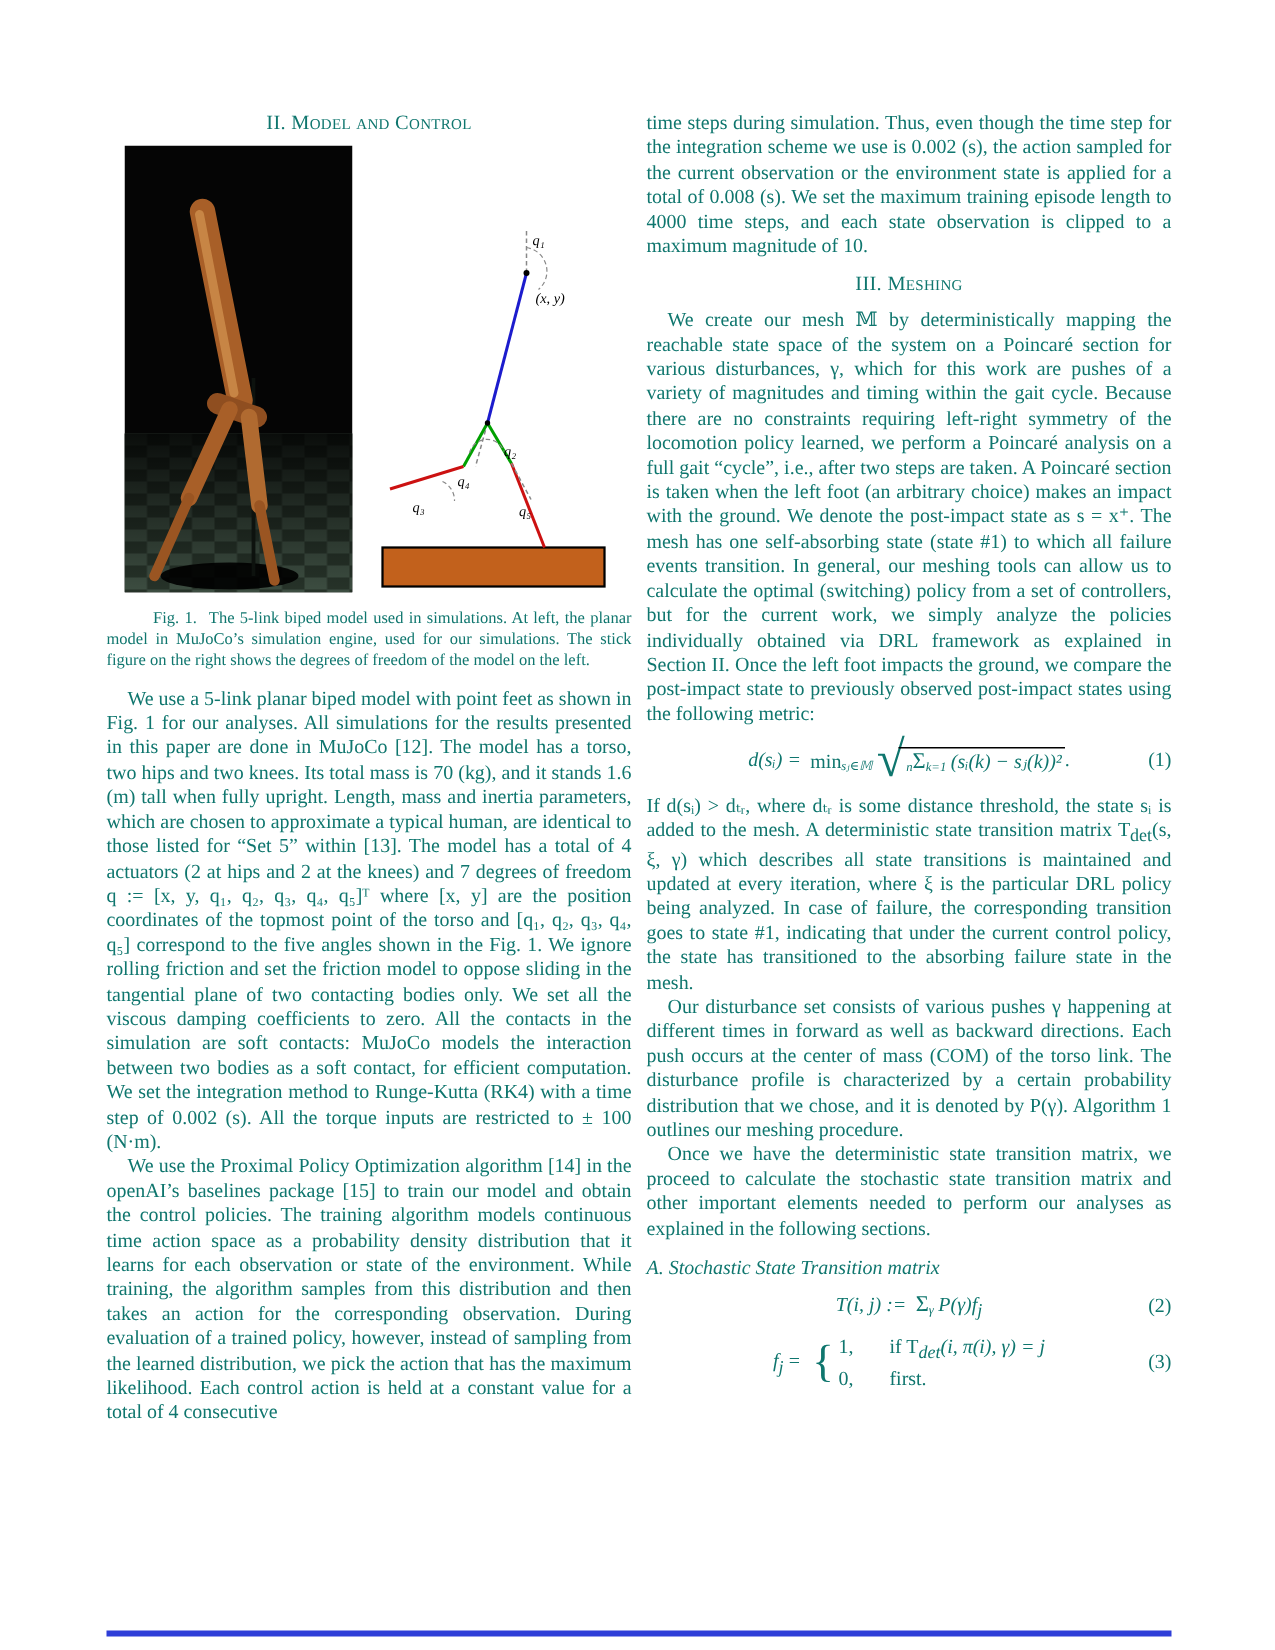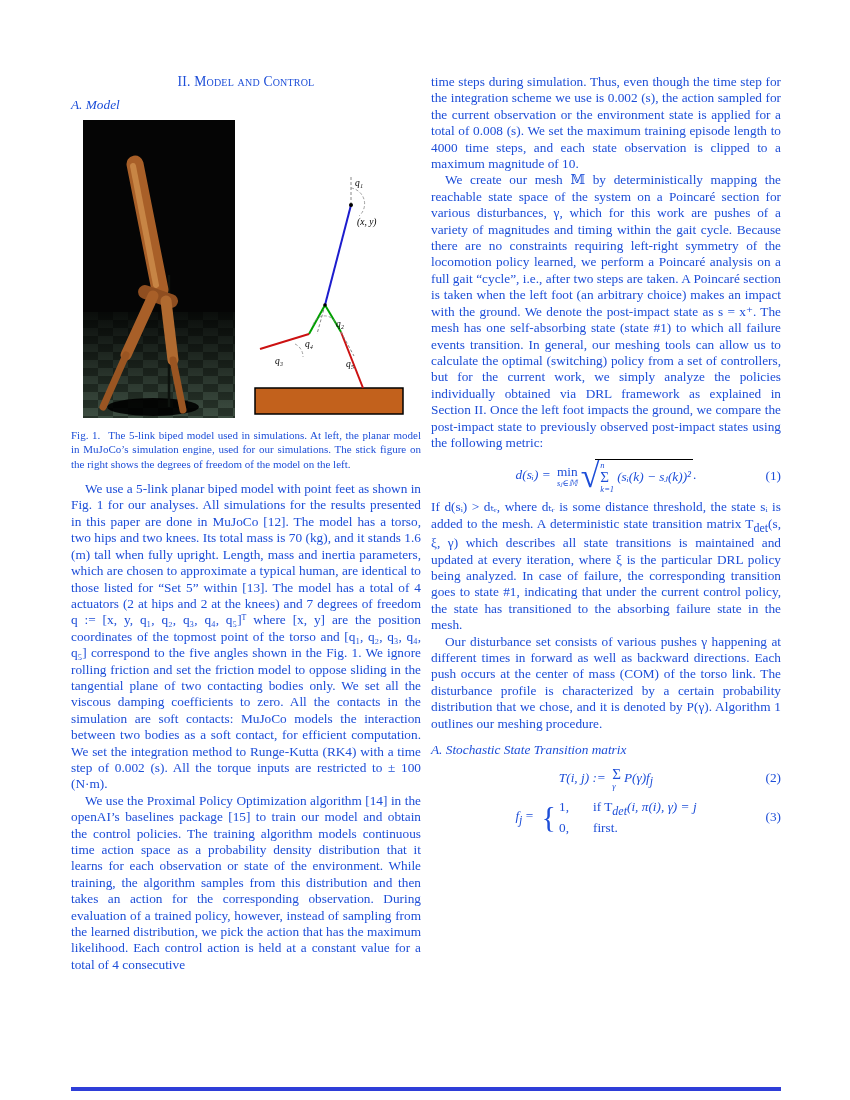--- a/index.html
+++ b/index.html
@@ -1,36 +1,36 @@
 <!DOCTYPE html>
 <html><head>
 <meta charset="utf-8">
 <style>
   html,body{margin:0;padding:0;background:#ffffff;}
   .page{position:relative;width:850px;height:1100px;background:#fff;overflow:hidden;
-        font-family:"Liberation Serif","DejaVu Serif",serif;color:#1d4ed8;text-decoration:underline;}
+        font-family:"Liberation Serif","DejaVu Serif",serif;color:#0f766e;text-decoration:underline;}
   .col{position:absolute;top:74px;width:350px;font-size:13.3px;line-height:1.235;text-align:justify;}
   .col-left{left:71px;}
   .col-right{left:431px;}
   .sec-head{margin:0 0 6px;text-align:center;font-size:13.6px;font-weight:normal;font-variant:small-caps;letter-spacing:.2px;}
   .sec-head.mid{margin:9px 0 7px;}
   .sub-head{margin:4px 0 7px;font-size:13.3px;font-weight:normal;font-style:italic;}
   .sub-head.later{margin:10px 0 7px;}
   p{margin:0;text-indent:14px;}
   p.noindent{text-indent:0;}
   .figure-block{margin:6px 0 0;}
   .fig-row{display:flex;align-items:center;gap:8px;padding-left:12px;}
   .fig-caption{font-size:11px;line-height:1.3;text-align:justify;margin:10px 0 10px;}
-  .fig-caption .tag{margin-right:8px;}
+  .fig-caption .tag{margin-right:8px;margin-left:31px;}
   
   .equation{position:relative;margin:8px 0 6px;text-align:center;font-size:13.3px;}
   .eq-num{position:absolute;right:0;top:50%;transform:translateY(-50%);font-style:normal;}
   .math{font-style:italic;}
   .roman{font-style:normal;}
-  .stack{display:inline-flex;flex-direction:column;align-items:flex-start;vertical-align:middle;line-height:1;margin:0 3px;}
+  .stack{display:inline-flex;align-items:flex-end;vertical-align:middle;line-height:1;margin:0 3px;}
   .stack .top{font-size:8.5px;}
   .stack .mid{font-size:15px;}
   .stack .bot{font-size:8.5px;}
   .minstack .mid{font-size:13.3px;}
   .sqrt-wrap{display:inline-flex;align-items:center;vertical-align:middle;}
   .rad-sign{font-size:34px;line-height:.9;font-style:normal;margin-right:-4px;}
   .radicand{border-top:1.3px solid #000;display:inline-flex;align-items:center;padding:1px 2px 0 2px;}
   .sub{font-size:12px;vertical-align:sub;}
   .brace{font-size:30px;font-style:normal;vertical-align:middle;display:inline-block;line-height:1;margin:0 3px 0 5px;}
   .cases{display:inline-block;vertical-align:middle;text-align:left;line-height:1.35;}
@@ -41,21 +41,20 @@
   svg text{font-family:"Liberation Serif","DejaVu Serif","DejaVu Sans",serif;}
 </style>
 </head>
 <body>
 
 <div class="page">
 
   <div class="col col-left">
 
     <h2 class="sec-head">II. Model and Control</h2>
-    <h3 class="sub-head">A. Model</h3>
 
     <div class="figure-block">
       <div class="fig-row">
 
         <svg width="152" height="298" viewBox="0 0 152 298" xmlns="http://www.w3.org/2000/svg">
           <defs>
             <pattern id="chk" width="30" height="16" patternUnits="userSpaceOnUse">
               <rect width="30" height="16" fill="#2c3a2f"></rect>
               <rect width="15" height="8" fill="#45584a"></rect>
               <rect x="15" y="8" width="15" height="8" fill="#45584a"></rect>
@@ -117,20 +116,21 @@
     <p><span>We use a 5-link planar biped model with point feet as shown in Fig. 1 for our analyses. All simulations for the results presented in this paper are done in MuJoCo [12]. The model has a torso, two hips and two knees. Its total mass is 70 (kg), and it stands 1.6 (m) tall when fully upright. Length, mass and inertia parameters, which are chosen to approximate a typical human, are identical to those listed for “Set 5” within [13]. The model has a total of 4 actuators (2 at hips and 2 at the knees) and 7 degrees of freedom q := [x, y, q₁, q₂, q₃, q₄, q₅]ᵀ where [x, y] are the position coordinates of the topmost point of the torso and [q₁, q₂, q₃, q₄, q₅] correspond to the five angles shown in the Fig. 1. We ignore rolling friction and set the friction model to oppose sliding in the tangential plane of two contacting bodies only. We set all the viscous damping coefficients to zero. All the contacts in the simulation are soft contacts: MuJoCo models the interaction between two bodies as a soft contact, for efficient computation. We set the integration method to Runge-Kutta (RK4) with a time step of 0.002 (s). All the torque inputs are restricted to ± 100 (N·m).</span></p>
 
 
     <p><span>We use the Proximal Policy Optimization algorithm [14] in the openAI’s baselines package [15] to train our model and obtain the control policies. The training algorithm models continuous time action space as a probability density distribution that it learns for each observation or state of the environment. While training, the algorithm samples from this distribution and then takes an action for the corresponding observation. During evaluation of a trained policy, however, instead of sampling from the learned distribution, we pick the action that has the maximum likelihood. Each control action is held at a constant value for a total of 4 consecutive</span></p>
   </div>
 
   <div class="col col-right">
 
     <p class="noindent"><span>time steps during simulation. Thus, even though the time step for the integration scheme we use is 0.002 (s), the action sampled for the current observation or the environment state is applied for a total of 0.008 (s). We set the maximum training episode length to 4000 time steps, and each state observation is clipped to a maximum magnitude of 10.</span></p>
 
+    <h2 class="sec-head mid">III. Meshing</h2>
 
     <p><span>We create our mesh 𝕄 by deterministically mapping the reachable state space of the system on a Poincaré section for various disturbances, γ, which for this work are pushes of a variety of magnitudes and timing within the gait cycle. Because there are no constraints requiring left-right symmetry of the locomotion policy learned, we perform a Poincaré analysis on a full gait “cycle”, i.e., after two steps are taken. A Poincaré section is taken when the left foot (an arbitrary choice) makes an impact with the ground. We denote the post-impact state as s = x⁺. The mesh has one self-absorbing state (state #1) to which all failure events transition. In general, our meshing tools can allow us to calculate the optimal (switching) policy from a set of controllers, but for the current work, we simply analyze the policies individually obtained via DRL framework as explained in Section II. Once the left foot impacts the ground, we compare the post-impact state to previously observed post-impact states using the following metric:</span></p>
 
     <div class="equation">
       <span class="math">d(sᵢ) = </span><span class="stack minstack">
           <span class="mid roman">min</span>
           <span class="bot math">sⱼ∈𝕄</span>
         </span><span class="sqrt-wrap">
           <span class="rad-sign">√</span>
           <span class="radicand">
@@ -142,20 +142,21 @@
             <span class="math">(sᵢ(k) − sⱼ(k))²</span>
           </span>
         </span><span class="roman">.</span>
       <span class="eq-num">(1)</span>
     </div>
 
     <p class="noindent"><span>If d(sᵢ) &gt; dₜᵣ, where dₜᵣ is some distance threshold, the state sᵢ is added to the mesh. A deterministic state transition matrix T</span><span class="sub">det</span><span>(s, ξ, γ) which describes all state transitions is maintained and updated at every iteration, where ξ is the particular DRL policy being analyzed. In case of failure, the corresponding transition goes to state #1, indicating that under the current control policy, the state has transitioned to the absorbing failure state in the mesh.</span></p>
 
     <p><span>Our disturbance set consists of various pushes γ happening at different times in forward as well as backward directions. Each push occurs at the center of mass (COM) of the torso link. The disturbance profile is characterized by a certain probability distribution that we chose, and it is denoted by P(γ). Algorithm 1 outlines our meshing procedure.</span></p>
 
+    <p><span>Once we have the deterministic state transition matrix, we proceed to calculate the stochastic state transition matrix and other important elements needed to perform our analyses as explained in the following sections.</span></p>
 
     <h3 class="sub-head later">A. Stochastic State Transition matrix</h3>
 
 
     <div class="equation">
       <span class="math">T(i, j) := </span><span class="stack">
           <span class="mid roman">Σ</span>
           <span class="bot math">γ</span>
         </span><span class="math">P(γ)f</span><span class="sub math">j</span>
       <span class="eq-num">(2)</span>

